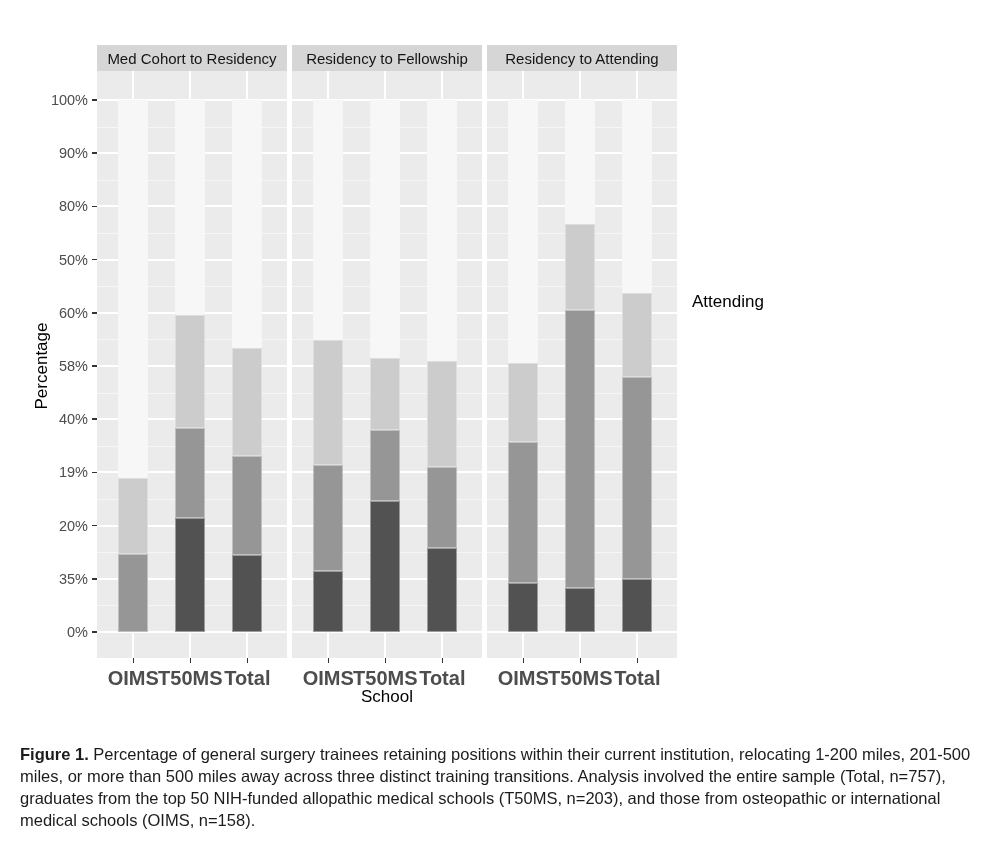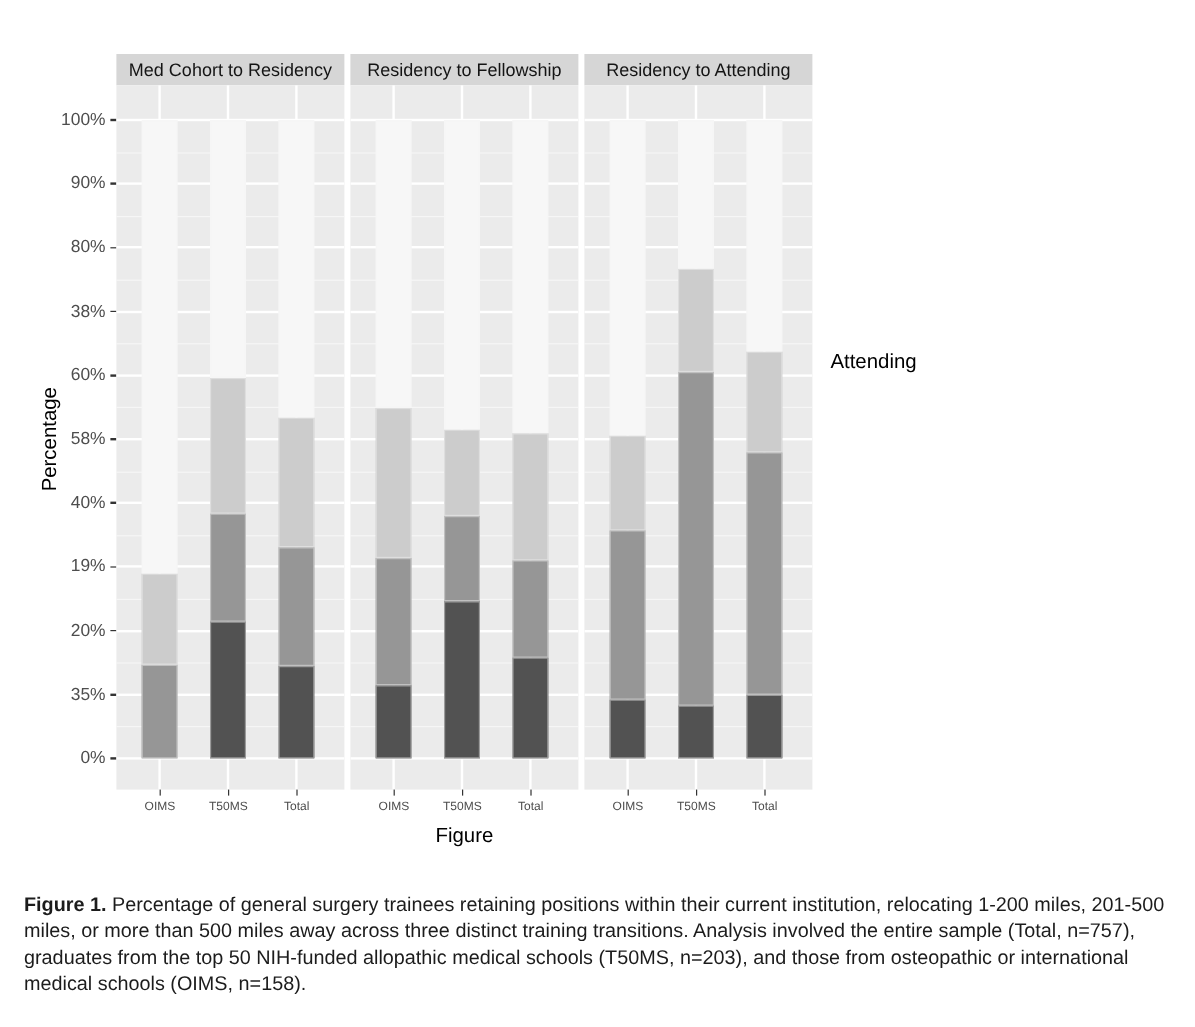--- a/index.html
+++ b/index.html
@@ -18,21 +18,21 @@
   .grid{position:absolute;left:0;width:100%;height:1px;background:rgba(255,255,255,0.55);}
   .grid.major{height:2px;background:#ffffff;}
   .vgrid{position:absolute;top:0;bottom:0;width:2px;background:#ffffff;}
   .seg{position:absolute;box-shadow:inset 0 0 0 1px rgba(244,244,244,0.45);}
   .ylab{
     position:absolute;width:68px;text-align:right;
     font-size:14.5px;color:#4d4d4d;line-height:16px;
   }
   .xlab{
     position:absolute;transform:translateX(-50%);
-    font-size:10px;color:#4d4d4d;white-space:nowrap;
+    font-size:20px;color:#4d4d4d;white-space:nowrap;font-weight:bold;
   }
   .tick{position:absolute;background:#333333;}
   .axis-title{position:absolute;font-size:17px;color:#000000;white-space:nowrap;}
   #yaxis-title{left:42px;top:366px;transform:translate(-50%,-50%) rotate(-90deg);}
   #xaxis-title{left:387px;top:697px;transform:translate(-50%,-50%);}
   .legend{position:absolute;left:692px;top:292px;}
   .legend-title{font-size:17px;color:#000000;margin-bottom:9px;}
   .legend-row{position:relative;height:28px;margin-bottom:2px;}
   .legend-key{position:absolute;left:0;top:0;width:28px;height:28px;}
   .legend-label{
@@ -43,37 +43,37 @@
     position:absolute;left:20px;top:726px;width:952px;
     font-size:16.5px;line-height:22px;color:#1c1c1c;
   }
   .cap-bold{font-weight:bold;}
 </style>
 </head>
 <body>
 
 <div class="chart">
   <div id="yaxis-title" class="axis-title">Percentage</div>
-  <div id="xaxis-title" class="axis-title">Figure</div>
+  <div id="xaxis-title" class="axis-title">School</div>
   <div id="yaxis">
       <div class="ylab" style="left: 20px; top: 624px;">0%</div>
       <div class="tick" style="left: 92px; top: 631.25px; width: 5px; height: 1.5px;"></div>
       <div class="ylab" style="left: 20px; top: 570.8px;">35%</div>
       <div class="tick" style="left: 92px; top: 578.05px; width: 5px; height: 1.5px;"></div>
       <div class="ylab" style="left: 20px; top: 517.6px;">20%</div>
       <div class="tick" style="left: 92px; top: 524.85px; width: 5px; height: 1.5px;"></div>
       <div class="ylab" style="left: 20px; top: 464.4px;">19%</div>
       <div class="tick" style="left: 92px; top: 471.65px; width: 5px; height: 1.5px;"></div>
       <div class="ylab" style="left: 20px; top: 411.2px;">40%</div>
       <div class="tick" style="left: 92px; top: 418.45px; width: 5px; height: 1.5px;"></div>
       <div class="ylab" style="left: 20px; top: 358px;">58%</div>
       <div class="tick" style="left: 92px; top: 365.25px; width: 5px; height: 1.5px;"></div>
       <div class="ylab" style="left: 20px; top: 304.8px;">60%</div>
       <div class="tick" style="left: 92px; top: 312.05px; width: 5px; height: 1.5px;"></div>
-      <div class="ylab" style="left: 20px; top: 251.6px;">38%</div>
+      <div class="ylab" style="left: 20px; top: 251.6px;">50%</div>
       <div class="tick" style="left: 92px; top: 258.85px; width: 5px; height: 1.5px;"></div>
       <div class="ylab" style="left: 20px; top: 198.4px;">80%</div>
       <div class="tick" style="left: 92px; top: 205.65px; width: 5px; height: 1.5px;"></div>
       <div class="ylab" style="left: 20px; top: 145.2px;">90%</div>
       <div class="tick" style="left: 92px; top: 152.45px; width: 5px; height: 1.5px;"></div>
       <div class="ylab" style="left: 20px; top: 92px;">100%</div>
       <div class="tick" style="left: 92px; top: 99.25px; width: 5px; height: 1.5px;"></div>
     </div>
   <div id="panels">
       <div class="strip" style="left: 97px; top: 45px; width: 190px;">Med Cohort to Residency</div>

